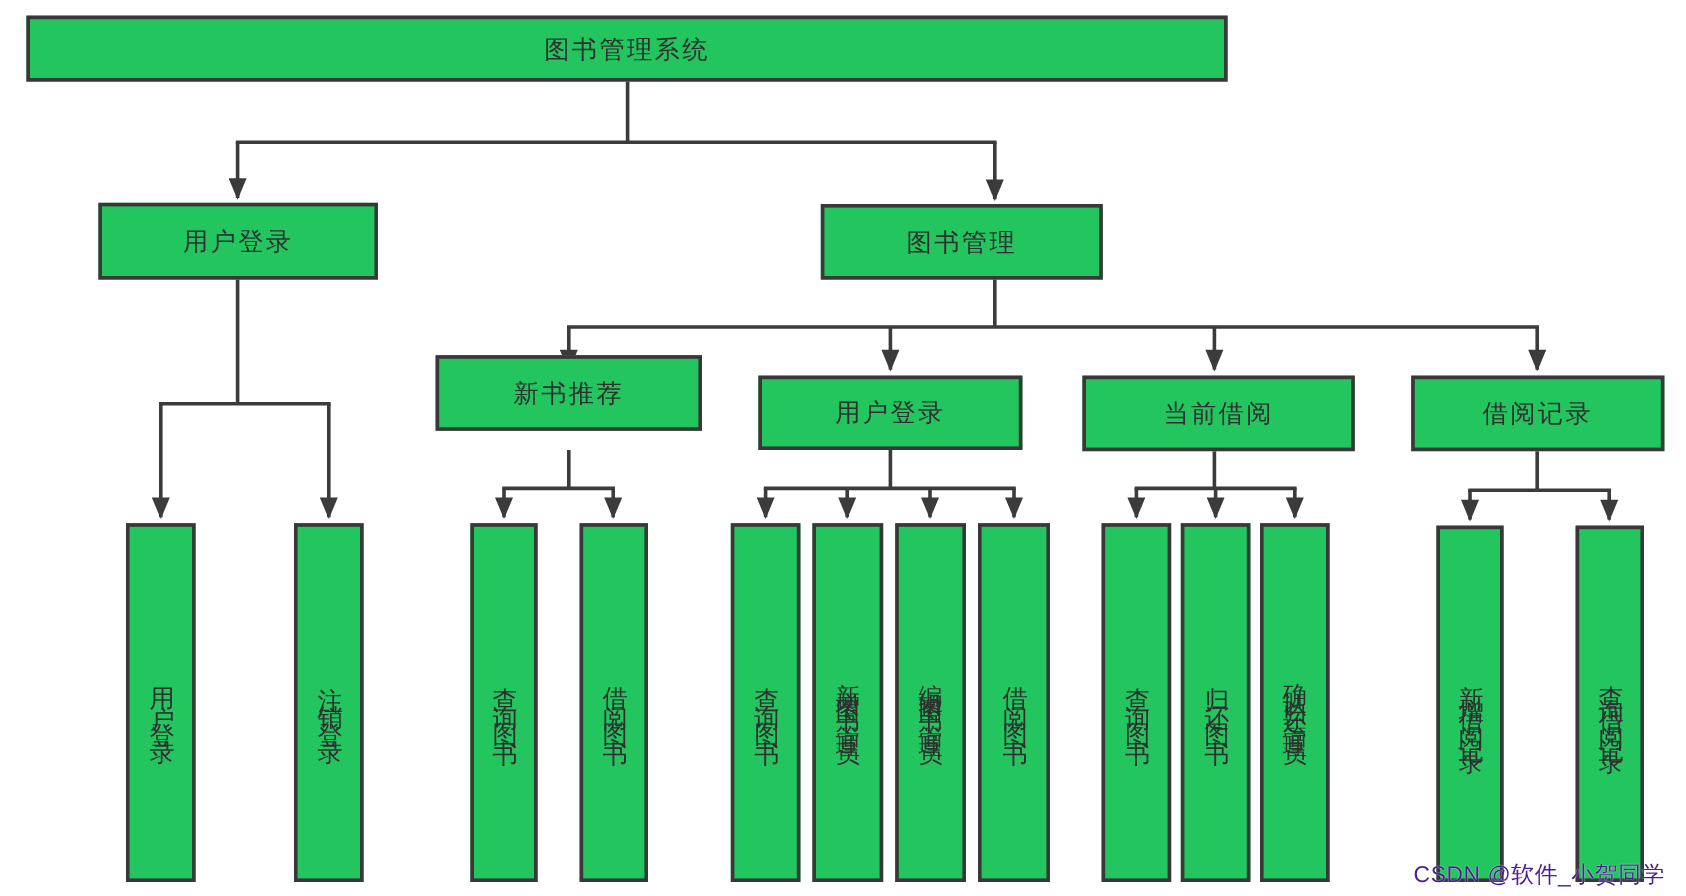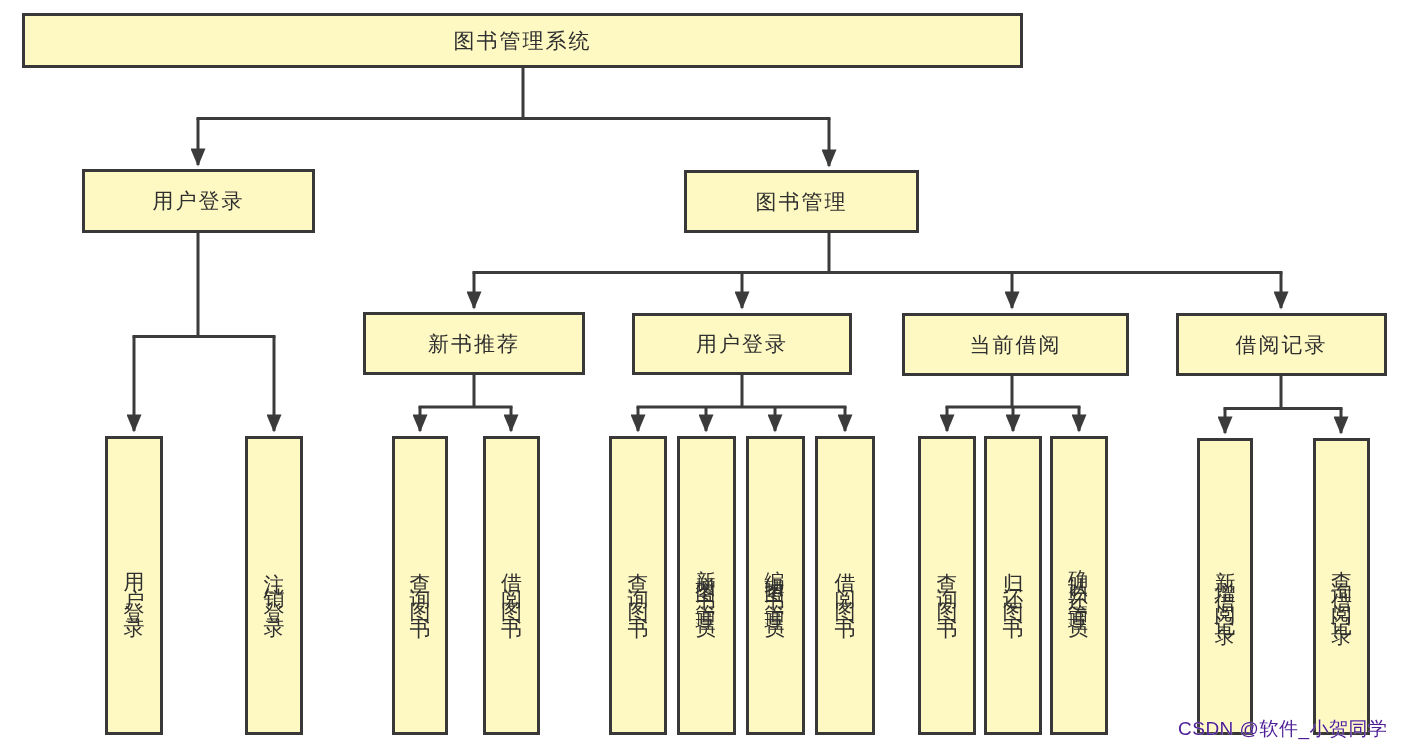--- a/index.html
+++ b/index.html
@@ -7,21 +7,21 @@
     width:1405px;height:747px;position:relative;
     background:#ffffff;
     font-family:"Liberation Sans","DejaVu Sans",sans-serif;
     color:#2f2f2f;
     overflow:hidden;
   }
   .stage{position:absolute;left:0;top:0;width:1405px;height:747px;}
   svg.wires{position:absolute;left:0;top:0;z-index:1;}
   .node{
     position:absolute;z-index:2;
-    background:#fef9c3;
+    background:#22c55e;
     border:3px solid #383838;
     box-sizing:border-box;
     display:flex;align-items:center;justify-content:center;
     font-size:21px;letter-spacing:2px;
     color:#2f2f2f;
   }
   .node .vtxt{
     writing-mode:vertical-rl;
     text-orientation:mixed;
     white-space:nowrap;
@@ -87,21 +87,21 @@
       <line x1="1225" y1="408.5" x2="1225" y2="433" marker-end="url(#arrowhead)"></line>
       <line x1="1341" y1="408.5" x2="1341" y2="433" marker-end="url(#arrowhead)"></line>
     </g>
   </svg>
 
   <div class="node" style="left:22px;top:13px;width:1001px;height:55px">图书管理系统</div>
 
   <div class="node" style="left:82px;top:169px;width:233px;height:64px">用户登录</div>
   <div class="node" style="left:684px;top:170px;width:235px;height:63px">图书管理</div>
 
-  <div class="node" style="left:363px;top:312px;width:222px;height:63px">新书推荐</div>
+  <div class="node" style="left:363px;top:296px;width:222px;height:63px">新书推荐</div>
   <div class="node" style="left:632px;top:313px;width:220px;height:62px">用户登录</div>
   <div class="node" style="left:902px;top:313px;width:227px;height:63px">当前借阅</div>
   <div class="node" style="left:1176px;top:313px;width:211px;height:63px">借阅记录</div>
 
   <div class="node sp4" style="left:105px;top:436px;width:58px;height:299px">
     <span class="vtxt">用户登录</span>
     </div>
   <div class="node sp4" style="left:245px;top:436px;width:58px;height:299px">
     <span class="vtxt">注销登录</span>
     </div>

